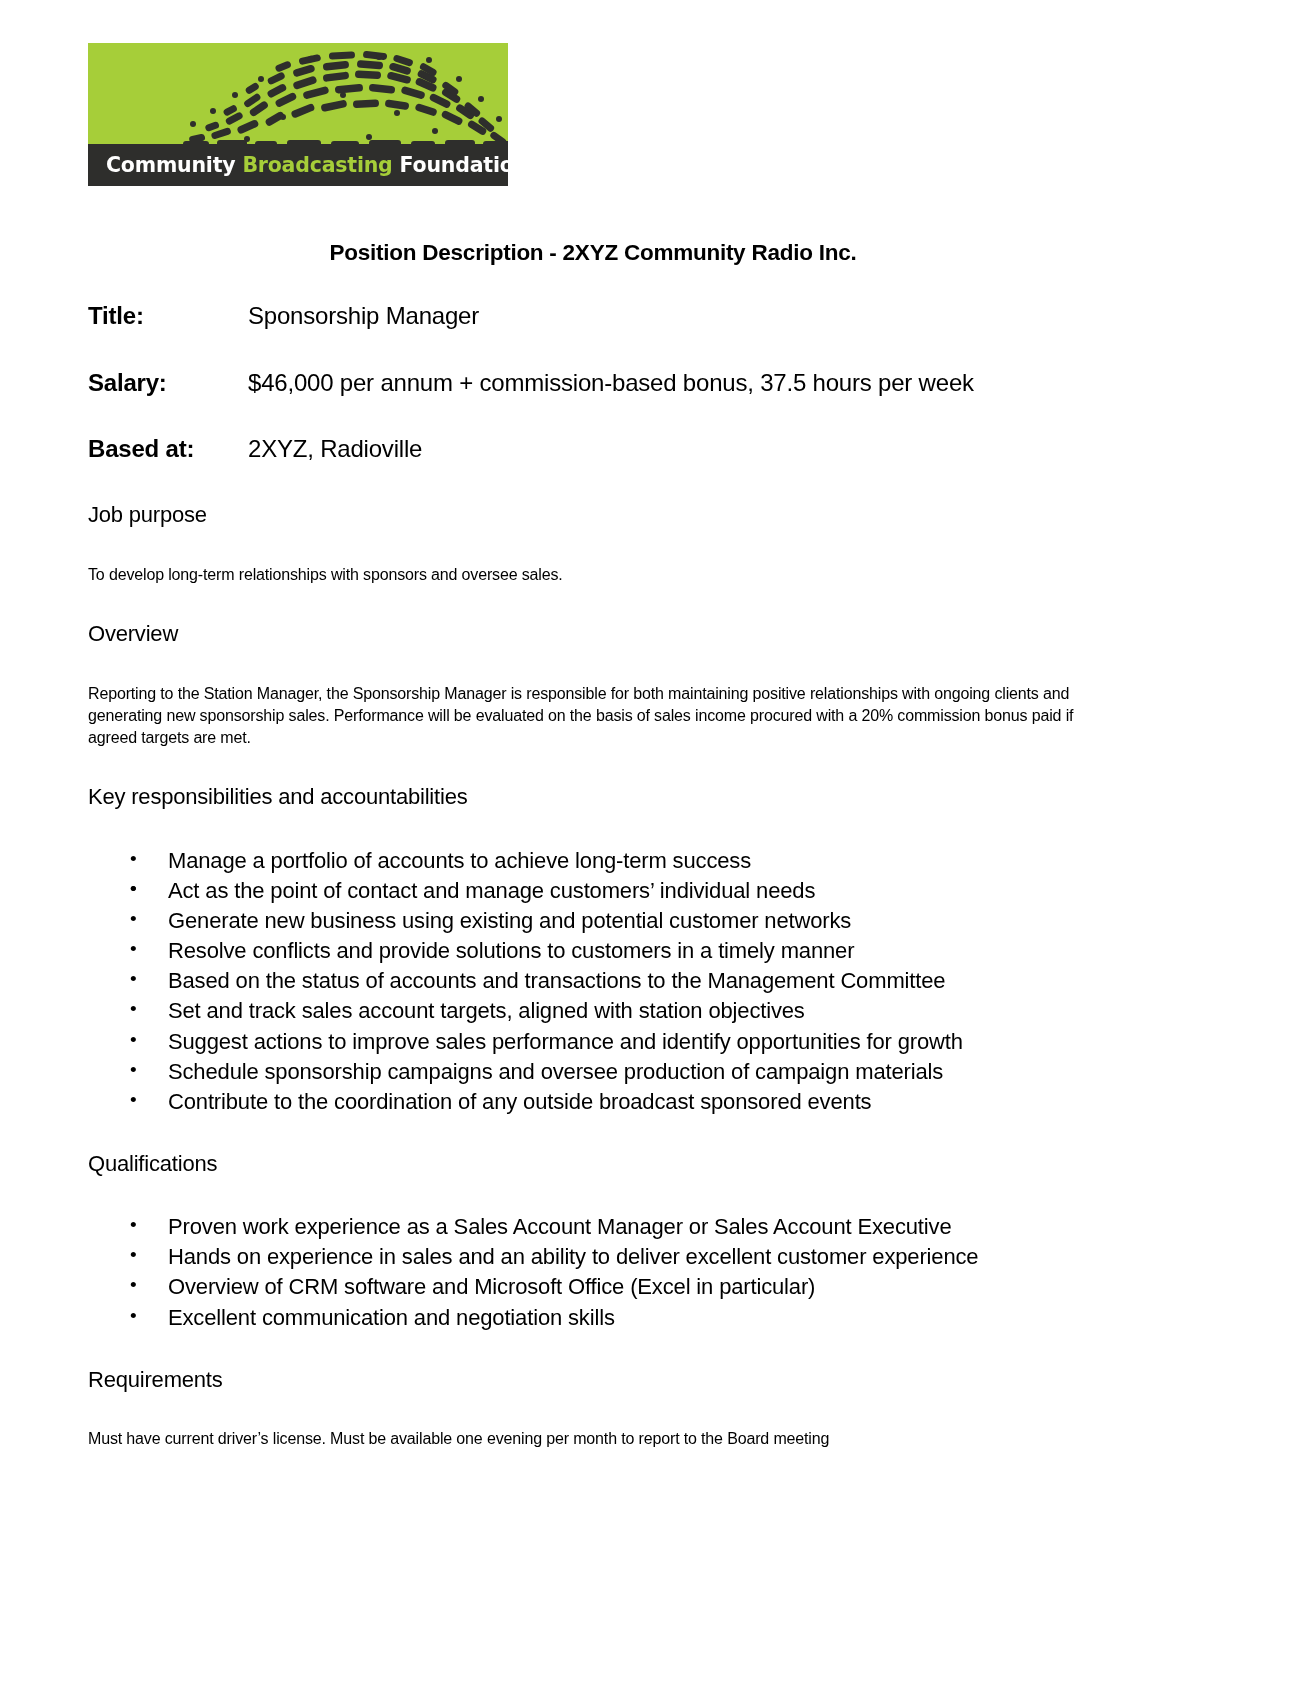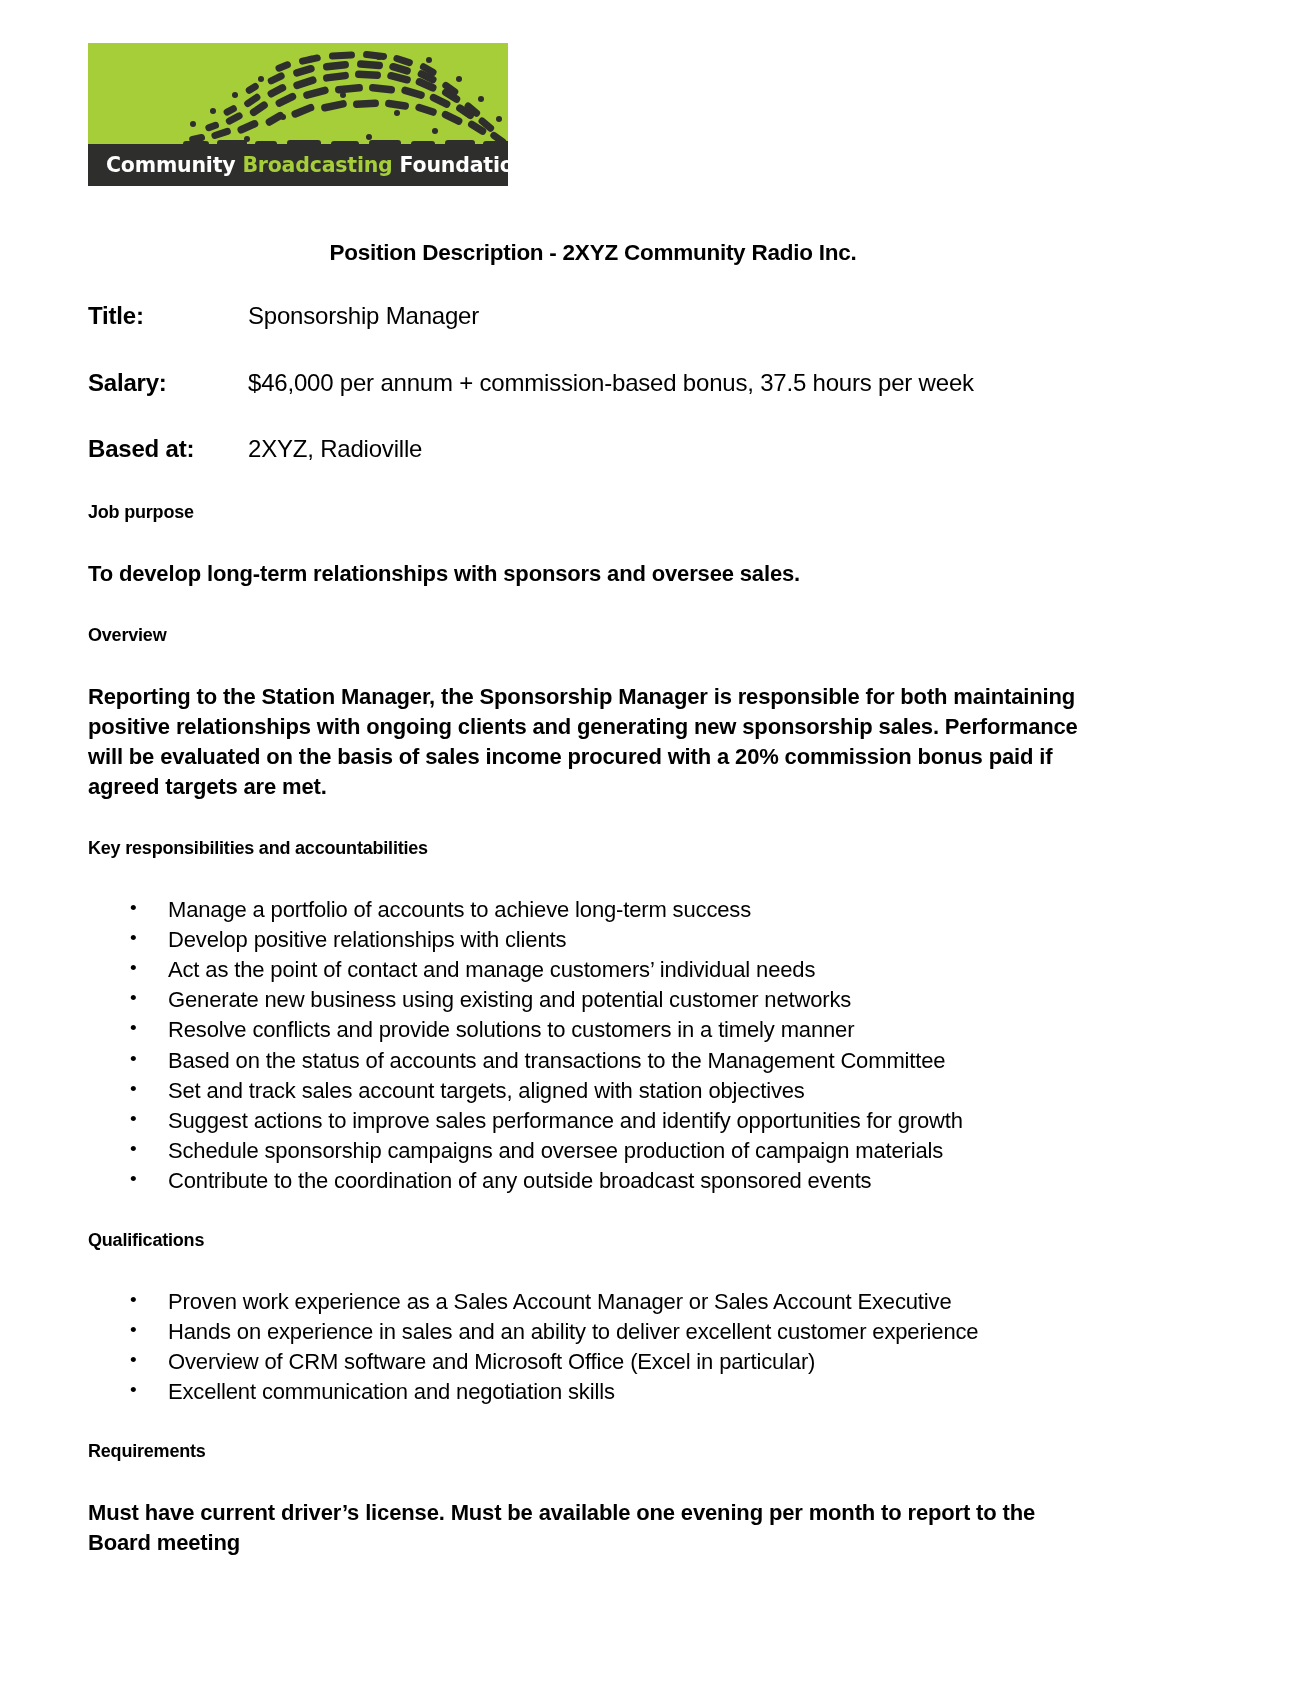--- a/index.html
+++ b/index.html
@@ -102,30 +102,30 @@
     font-weight: bold;
     display: inline-block;
     width: 160px;
   }
   .field-label .colon { font-weight: bold; }
   .field-value {
     font-weight: normal;
   }
 
   .heading {
-    font-size: 18px;
-    font-weight: 700;
+    font-size: 22px;
+    font-weight: 400;
     letter-spacing: -0.2px;
     margin: 0 0 36px 0;
     line-height: 1.15;
   }
 
   .para {
-    font-size: 22px;
-    font-weight: bold;
+    font-size: 16px;
+    font-weight: normal;
     letter-spacing: -0.15px;
     line-height: 1.37;
     margin: 9px 0 36px 0;
     max-width: 1000px;
   }
 
   ul.bullets {
     list-style: none;
     margin: 0 0 34px 0;
     padding: 0;
@@ -274,21 +274,21 @@
 
     <h2 class="heading">Job purpose</h2>
     <p class="para">To develop long-term relationships with sponsors and oversee sales.</p>
 
     <h2 class="heading">Overview</h2>
     <p class="para">Reporting to the Station Manager, the Sponsorship Manager is responsible for both maintaining positive relationships with ongoing clients and generating new sponsorship sales. Performance will be evaluated on the basis of sales income procured with a 20% commission bonus paid if agreed targets are met.</p>
 
     <h2 class="heading">Key responsibilities and accountabilities</h2>
     <ul class="bullets" id="list-responsibilities">
         <li><span class="bullet-dot">•</span><span>Manage a portfolio of accounts to achieve long-term success</span></li>
-        <li><span class="bullet-dot">•</span><span>Develop positive relationships with clients</span></li>
+        <li><span class="bullet-dot">•</span></li>
         <li><span class="bullet-dot">•</span><span>Act as the point of contact and manage customers’ individual needs</span></li>
         <li><span class="bullet-dot">•</span><span>Generate new business using existing and potential customer networks</span></li>
         <li><span class="bullet-dot">•</span><span>Resolve conflicts and provide solutions to customers in a timely manner</span></li>
         <li><span class="bullet-dot">•</span><span>Based on the status of accounts and transactions to the Management Committee</span></li>
         <li><span class="bullet-dot">•</span><span>Set and track sales account targets, aligned with station objectives</span></li>
         <li><span class="bullet-dot">•</span><span>Suggest actions to improve sales performance and identify opportunities for growth</span></li>
         <li><span class="bullet-dot">•</span><span>Schedule sponsorship campaigns and oversee production of campaign materials</span></li>
         <li><span class="bullet-dot">•</span><span>Contribute to the coordination of any outside broadcast sponsored events</span></li>
       </ul>
 

